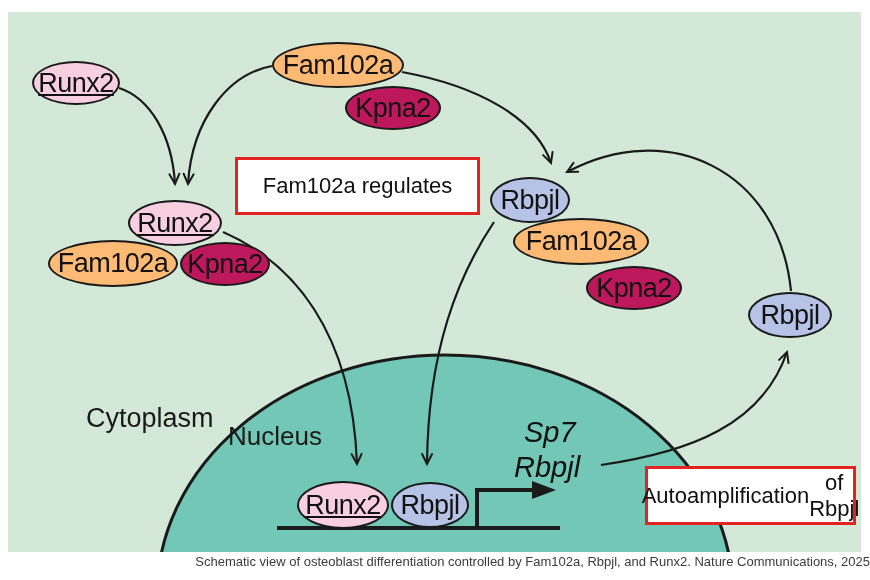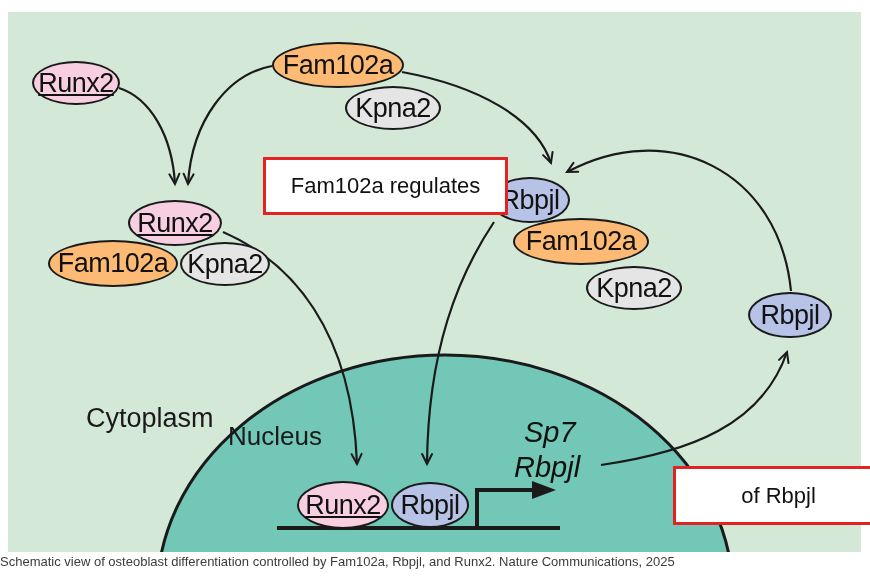--- a/index.html
+++ b/index.html
@@ -4,28 +4,28 @@
 <style>
   html,body{margin:0;padding:0;background:#ffffff;}
   .page{position:relative;width:870px;height:580px;background:#ffffff;overflow:hidden;
         font-family:"Liberation Sans", sans-serif;}
   .layer{position:absolute;left:0;top:0;}
   .node{position:absolute;display:flex;align-items:center;justify-content:center;
         border:2.5px solid #1a1a1a;border-radius:50%;box-sizing:border-box;
         font-size:27px;letter-spacing:-0.5px;color:#111;line-height:1;z-index:2;}
   .fill-pink{background:#f7cfe1;text-decoration:underline;}
   .fill-peach{background:#fdba74;}
-  .fill-gray{background:#e5e5e5;}
+  .fill-gray{background:#be185d;}
   .fill-blue{background:#b7c3e6;}
   .callout{position:absolute;background:#ffffff;border:3px solid #e32222;box-sizing:border-box;
            display:flex;flex-direction:row;align-items:center;justify-content:center;
-           font-size:22px;line-height:26px;color:#111;text-align:center;z-index:3;margin-left:28px;}
+           font-size:22px;line-height:26px;color:#111;text-align:center;z-index:3;}
   .compartment-label{position:absolute;color:#1a1a1a;z-index:2;}
   .gene-label{position:absolute;color:#111;font-style:italic;font-size:29px;z-index:2;}
-  .caption{position:absolute;left:0;top:554px;width:870px;text-align:left;
+  .caption{position:absolute;left:0;top:554px;width:870px;text-align:right;
            font-size:13px;color:#3b3b3b;z-index:2;}
 </style>
 </head>
 <body>
 
 <div class="page">
 
   <svg class="layer" width="870" height="580" viewBox="0 0 870 580">
     <defs>
       <clipPath id="panelClip">
@@ -74,20 +74,21 @@
 
   <div class="node fill-blue" style="left:748px;top:292px;width:84px;height:46px;">Rbpjl</div>
 
   <div class="node fill-pink" style="left:297px;top:481px;width:92px;height:48px;">Runx2</div>
   <div class="node fill-blue" style="left:391px;top:482px;width:78px;height:46px;">Rbpjl</div>
 
   <div class="callout" style="left:235px;top:157px;width:245px;height:58px;">
     <span>Fam102a regulates</span>
   </div>
   <div class="callout" style="left:645px;top:466px;width:211px;height:59px;">
+    <span>Autoamplification</span>
     <span>of Rbpjl</span>
   </div>
 
   <div class="compartment-label" style="left:228px;top:421px;font-size:26px;">Nucleus</div>
   <div class="compartment-label" style="left:86px;top:403px;font-size:27px;">Cytoplasm</div>
 
   <div class="gene-label" style="left:524px;top:416px;">Sp7</div>
   <div class="gene-label" style="left:514px;top:451px;">Rbpjl</div>
 
   <div class="caption">Schematic view of osteoblast differentiation controlled by Fam102a, Rbpjl, and Runx2. Nature Communications, 2025</div>

